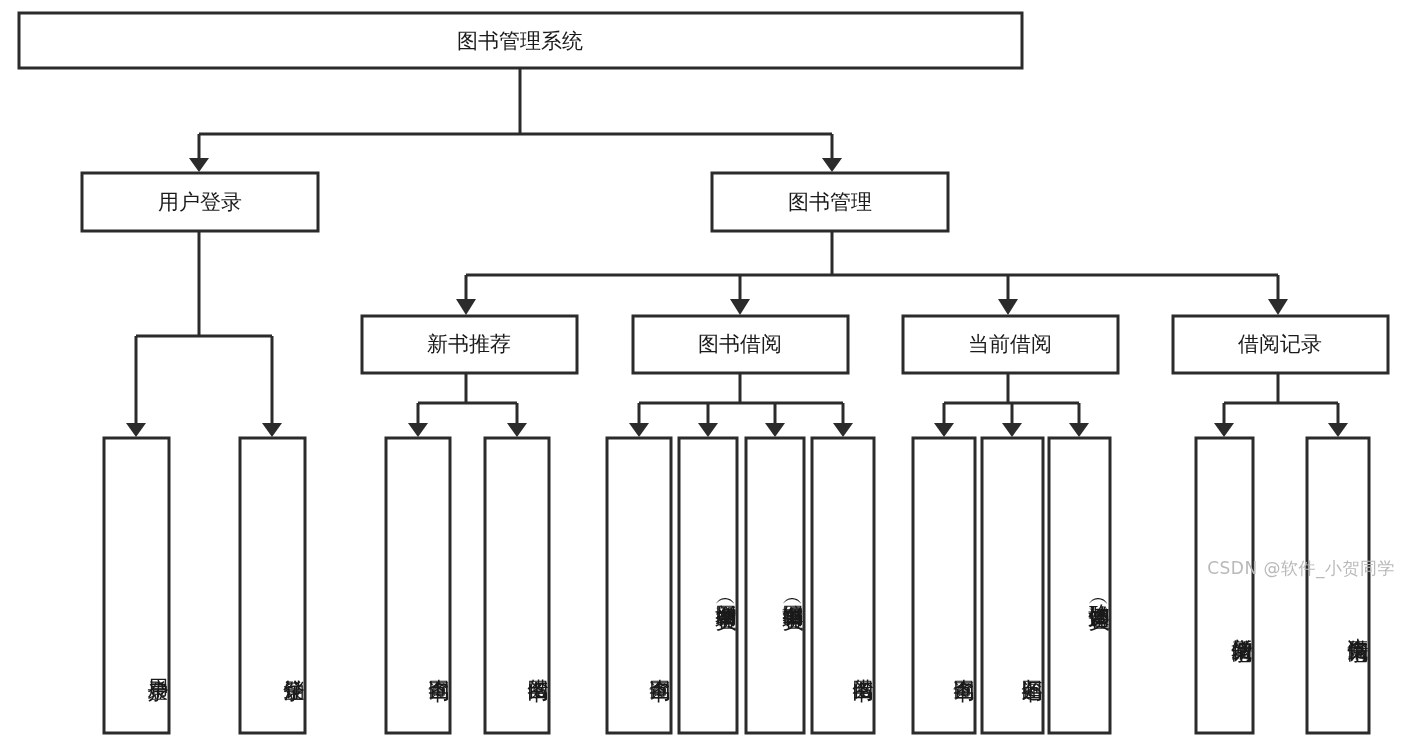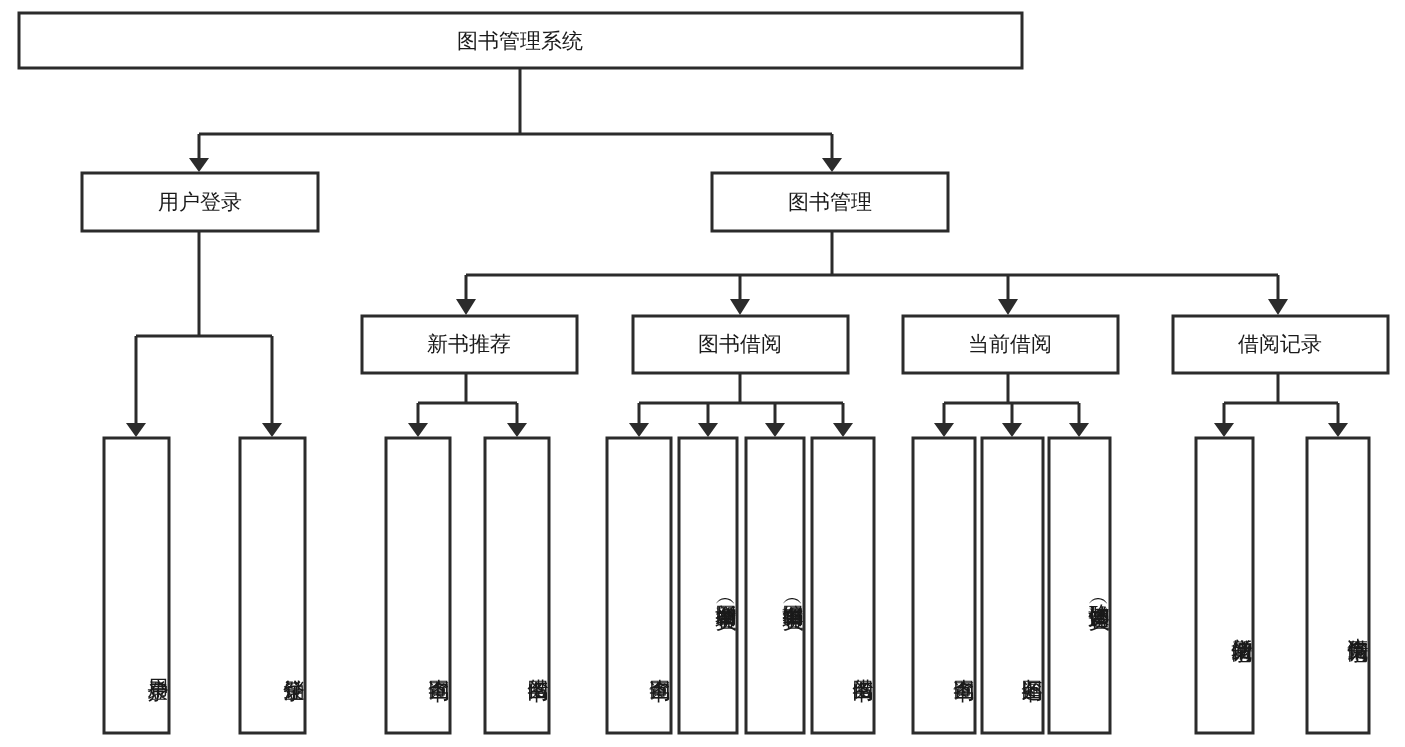--- a/index.html
+++ b/index.html
@@ -216,14 +216,15 @@
   <div class="node-label-v" style="left:746px; top:438px; width:58px; height:295px; padding-top:6px;">编辑图书（管理员）</div>
   <div class="node-label-v" style="left:812px; top:438px; width:62px; height:295px; padding-top:78px;">借阅图书</div>
 
   <div class="node-label-v" style="left:913px; top:438px; width:62px; height:295px; padding-top:78px;">查询图书</div>
   <div class="node-label-v" style="left:982px; top:438px; width:61px; height:295px; padding-top:78px;">归还图书</div>
   <div class="node-label-v" style="left:1049px; top:438px; width:61px; height:295px; padding-top:6px;">确认归还（管理员）</div>
 
   <div class="node-label-v" style="left:1196px; top:438px; width:57px; height:295px; padding-top:38px;">新增借阅记录</div>
   <div class="node-label-v" style="left:1307px; top:438px; width:62px; height:295px; padding-top:38px;">查询借阅记录</div>
 
+  <div class="watermark">CSDN @软件_小贺同学</div>
 
 </div>
 
 </body></html>

